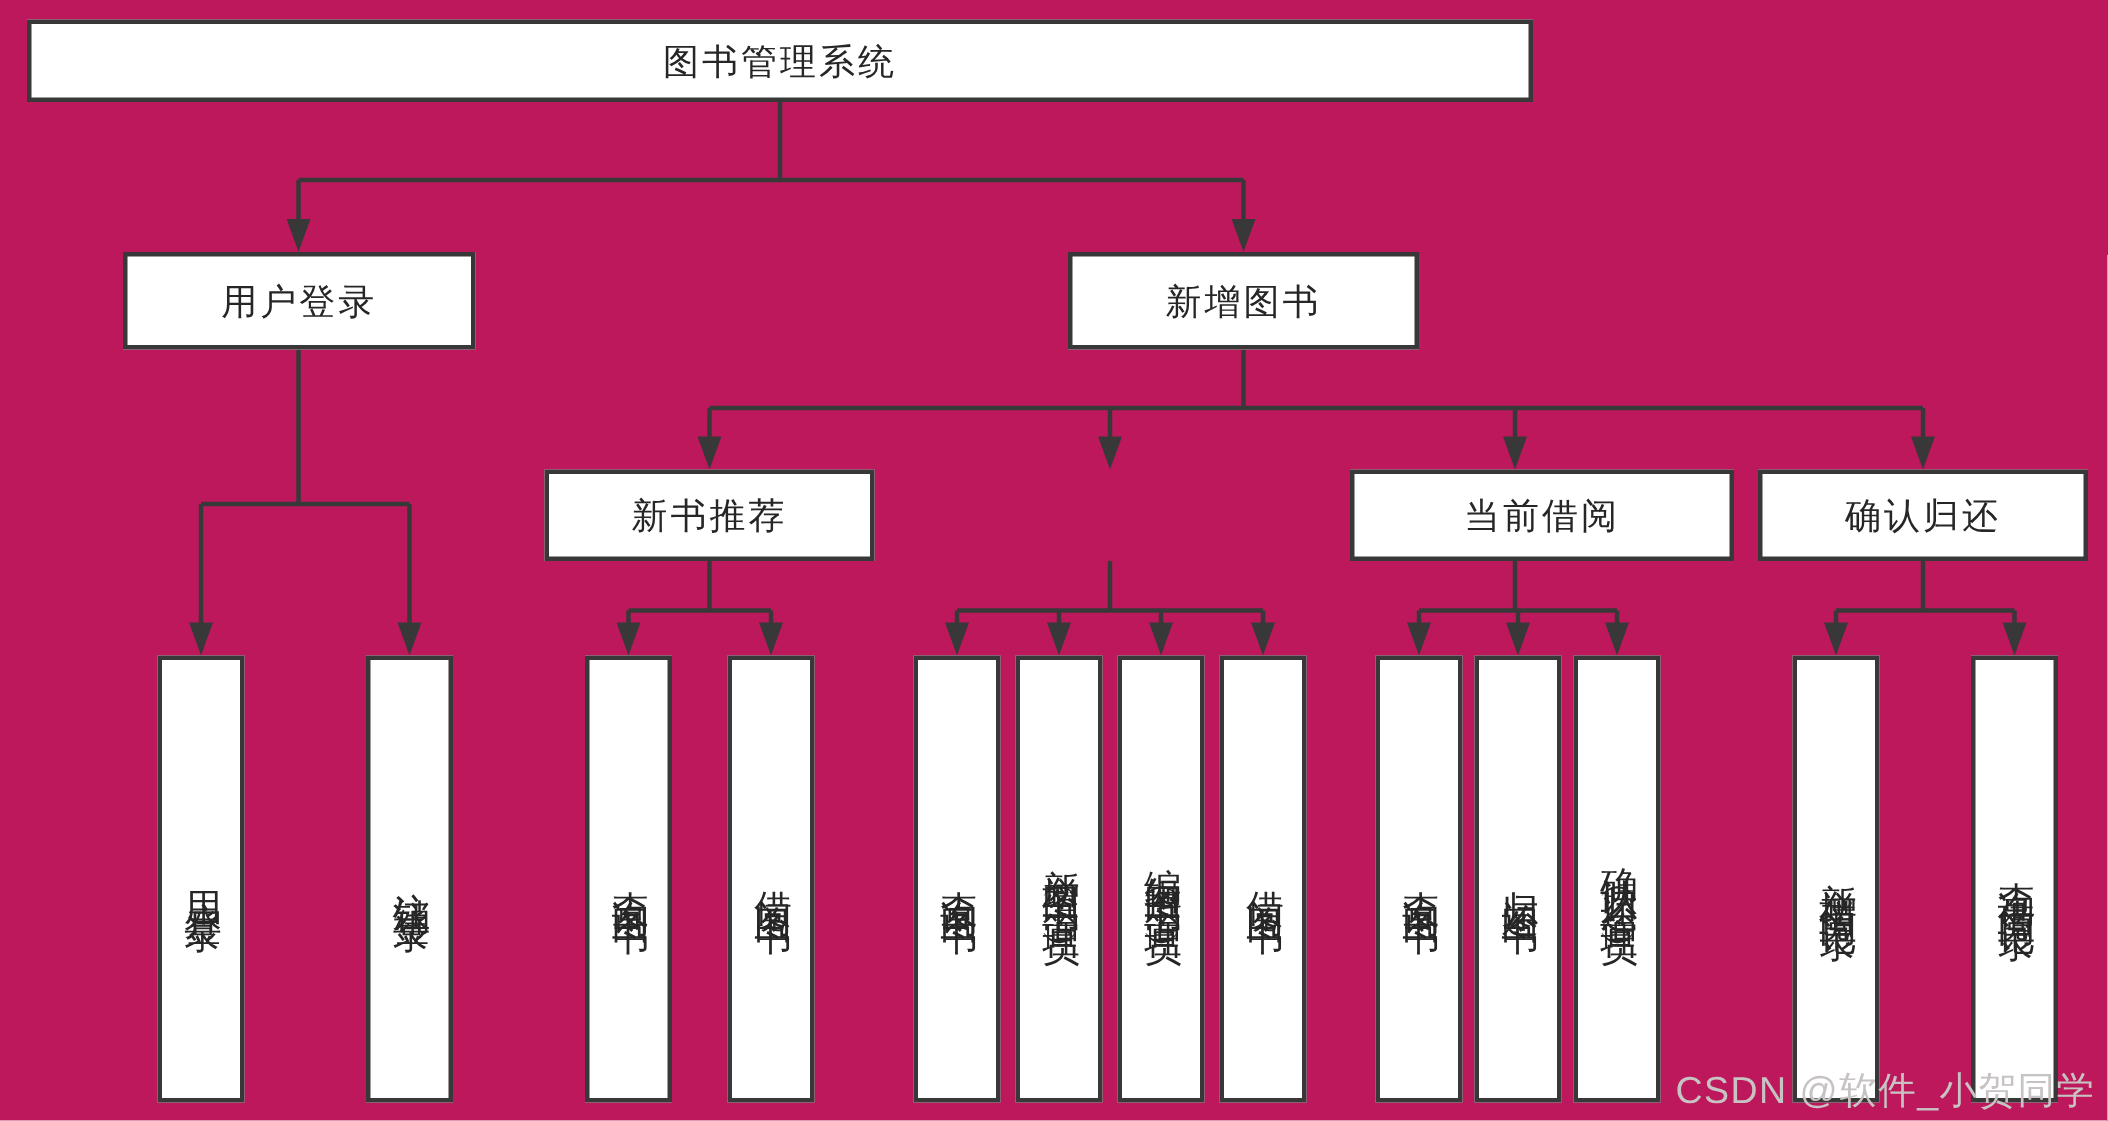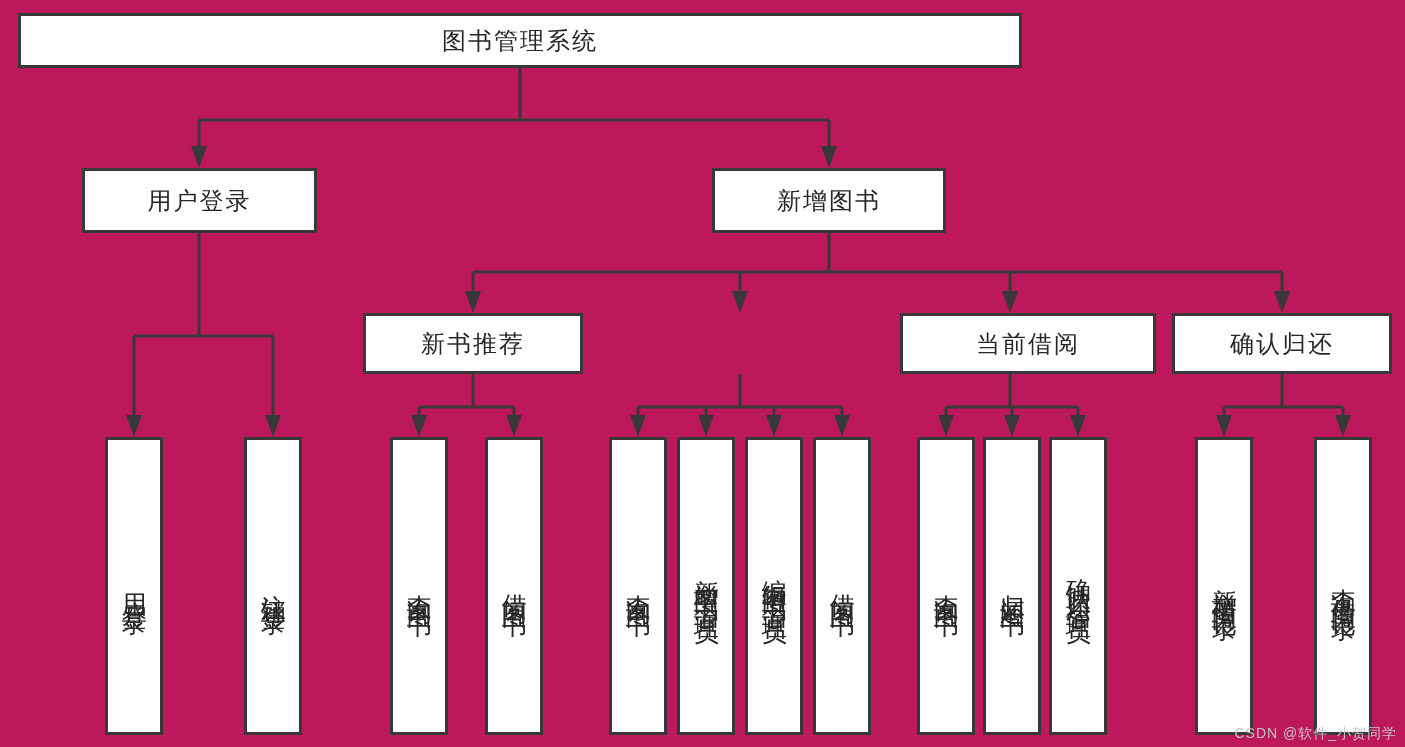--- a/index.html
+++ b/index.html
@@ -16,21 +16,21 @@
   .v-node{font-size:25px;}
   .v-node .vtext{
     writing-mode:vertical-rl;text-orientation:mixed;
     letter-spacing:6px;line-height:1.1;
   }
   svg.wires{position:absolute;left:0;top:0;width:1405px;height:747px;}
   svg.wires path{stroke:#383838;stroke-width:3;fill:none;}
   svg.wires polygon{fill:#383838;stroke:none;}
   .watermark{
     position:absolute;right:8px;bottom:4px;
-    font-size:14px;letter-spacing:1px;color:#c8c3c3;white-space:nowrap;
+    font-size:25px;letter-spacing:1px;color:#c8c3c3;white-space:nowrap;
   }
 </style>
 </head>
 <body>
 
 <div class="stage">
 
   <svg class="wires" viewBox="0 0 1405 747">
     <g>
 

